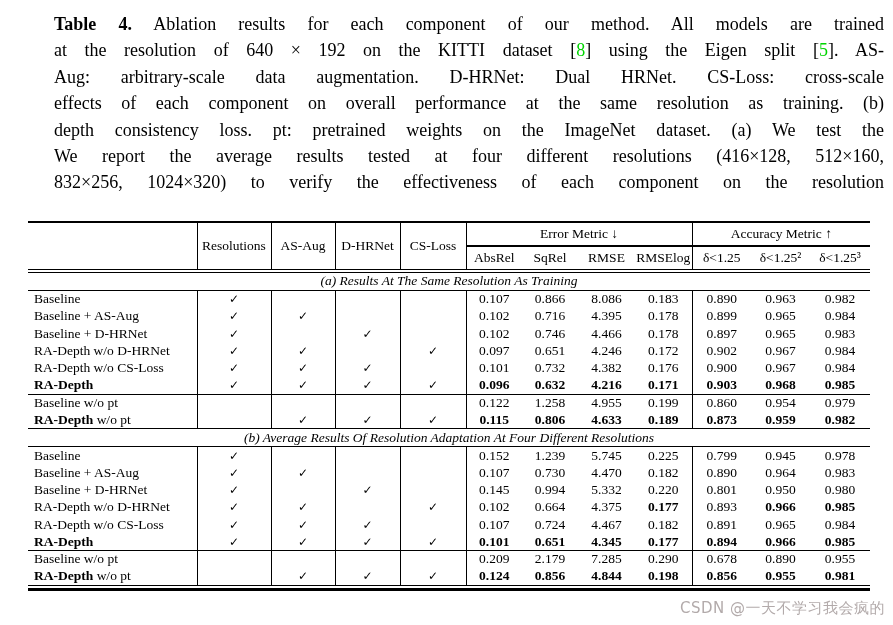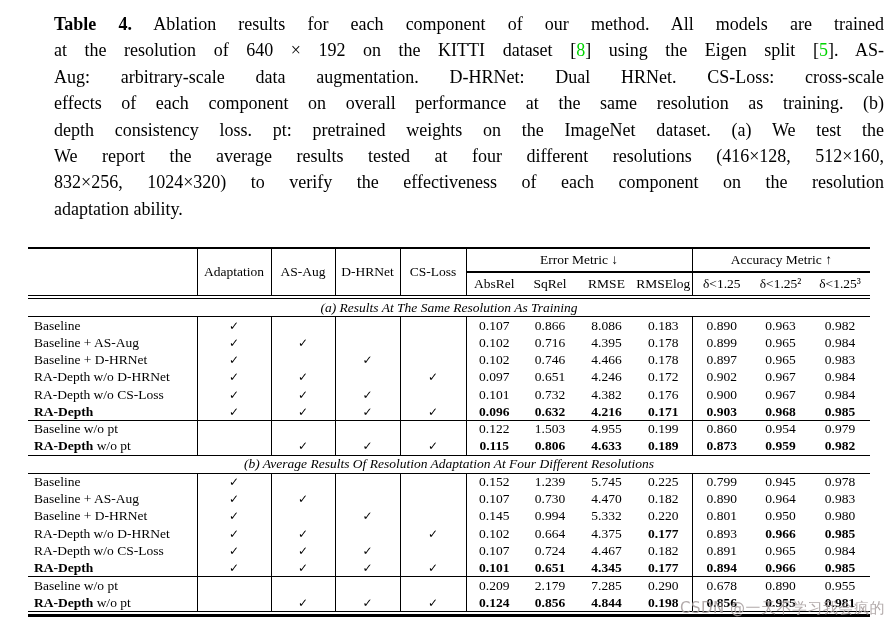--- a/index.html
+++ b/index.html
@@ -72,21 +72,20 @@
 <body>
 
 <div class="caption" id="caption">
     <div class="cap-line"><span class="b">Table 4.</span><span> Ablation results for each component of our method. All models are trained</span></div>
     <div class="cap-line"><span>at the resolution of 640 × 192 on the KITTI dataset [</span><span class="green">8</span><span>] using the Eigen split [</span><span class="green">5</span><span>]. AS-</span></div>
     <div class="cap-line"><span>Aug: arbitrary-scale data augmentation. D-HRNet: Dual HRNet. CS-Loss: cross-scale</span></div>
     <div class="cap-line"><span>effects of each component on overall performance at the same resolution as training. (b)</span></div>
     <div class="cap-line"><span>depth consistency loss. pt: pretrained weights on the ImageNet dataset. (a) We test the</span></div>
     <div class="cap-line"><span>We report the average results tested at four different resolutions (416×128, 512×160,</span></div>
     <div class="cap-line"><span>832×256, 1024×320) to verify the effectiveness of each component on the resolution</span></div>
-    <div class="cap-line last"><span>adaptation ability.</span></div>
   </div>
 
 <div class="tablewrap">
   <table>
     <colgroup>
       <col style="width:169px">
         <col style="width:74px">
         <col style="width:64px">
       <col style="width:65px">
         <col style="width:66px">
@@ -94,21 +93,21 @@
       <col style="width:56px">
         <col style="width:57px">
         <col style="width:57px">
       <col style="width:59px">
         <col style="width:59px">
         <col style="width:60px">
     </colgroup>
     <thead>
       <tr>
         <th rowspan="2" class="hdrbot"></th>
-        <th rowspan="2" class="vl hdrbot">Adaptation</th>
+        <th rowspan="2" class="vl hdrbot">Resolutions</th>
         <th rowspan="2" class="vl hdrbot">AS-Aug</th>
         <th rowspan="2" class="vl hdrbot">D-HRNet</th>
         <th rowspan="2" class="vl hdrbot">CS-Loss</th>
         <th colspan="4" class="vl groupline">Error Metric ↓</th>
         <th colspan="3" class="vl groupline">Accuracy Metric ↑</th>
       </tr>
       <tr>
         <th class="vl hdrbot">AbsRel</th>
         <th class="hdrbot">SqRel</th>
         <th class="hdrbot">RMSE</th>
@@ -206,21 +205,21 @@
           <td class="valcol b">0.968</td>
           <td class="valcol b">0.985</td>
         </tr>
         <tr>
           <td class="labelcol"><span>Baseline w/o pt</span></td>
           <td class="checkcol vl"></td>
           <td class="checkcol vl"></td>
           <td class="checkcol vl"></td>
           <td class="checkcol vl"></td>
           <td class="valcol vl">0.122</td>
-          <td class="valcol">1.503</td>
+          <td class="valcol">1.258</td>
           <td class="valcol">4.955</td>
           <td class="valcol">0.199</td>
           <td class="valcol vl">0.860</td>
           <td class="valcol">0.954</td>
           <td class="valcol">0.979</td>
         </tr>
         <tr class="block-end">
           <td class="labelcol"><span class="b">RA-Depth</span><span> w/o pt</span></td>
           <td class="checkcol vl"></td>
           <td class="checkcol vl">✓</td>

